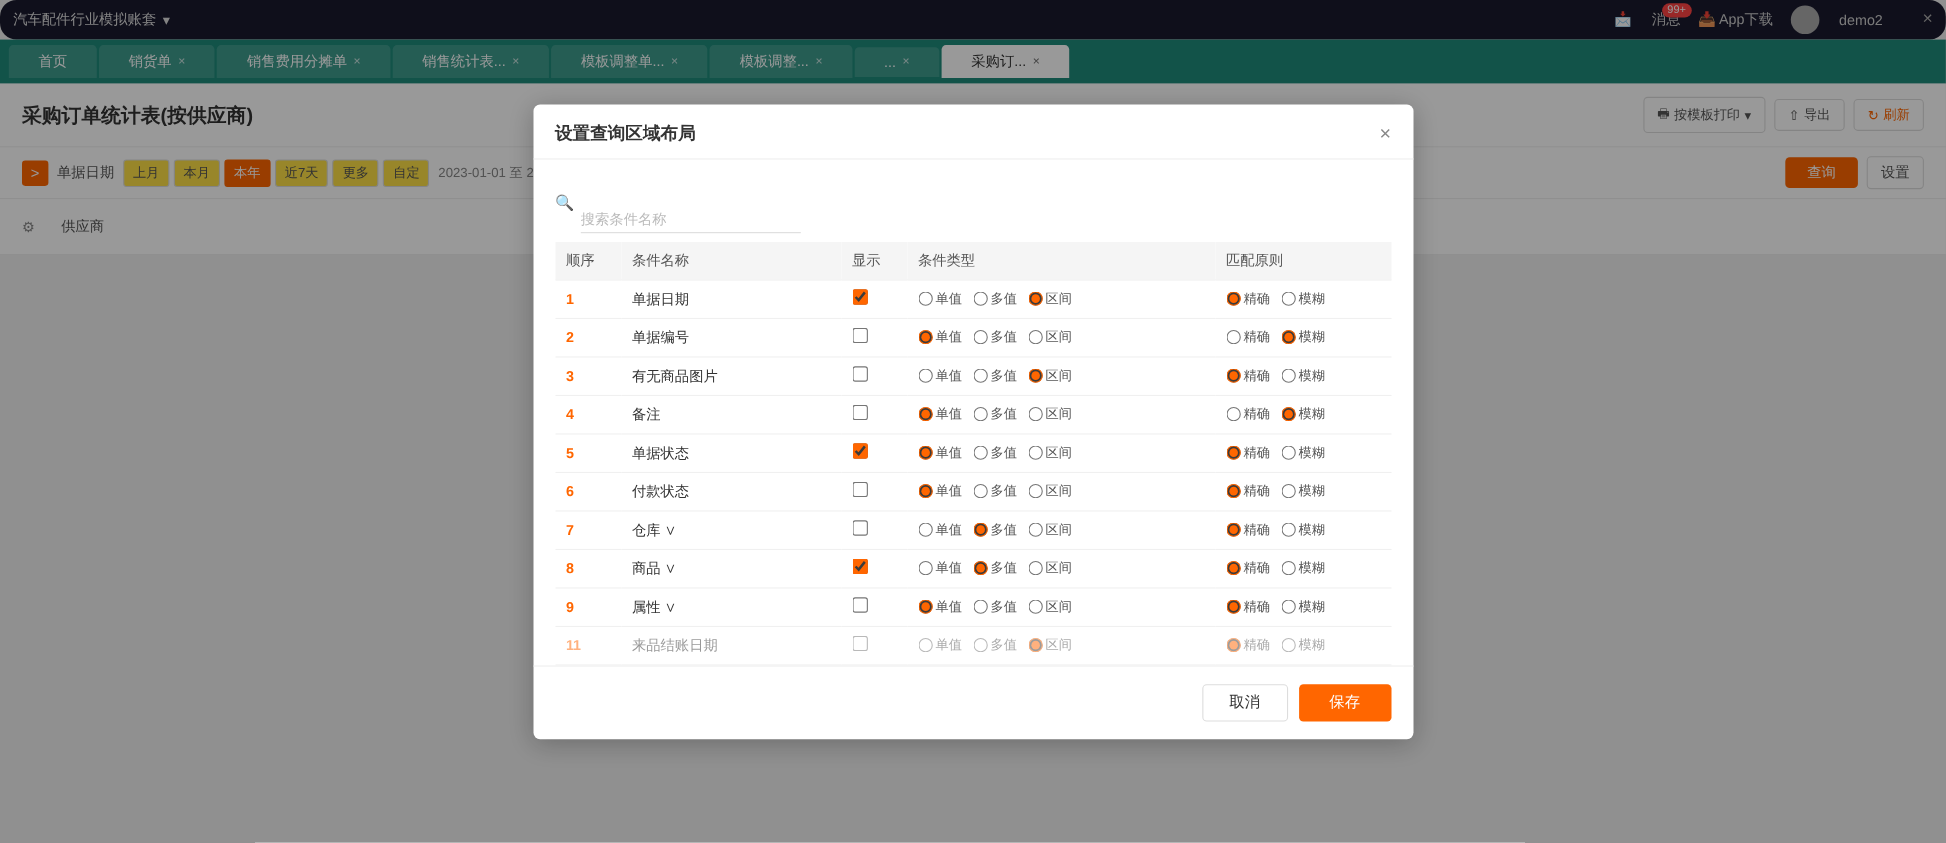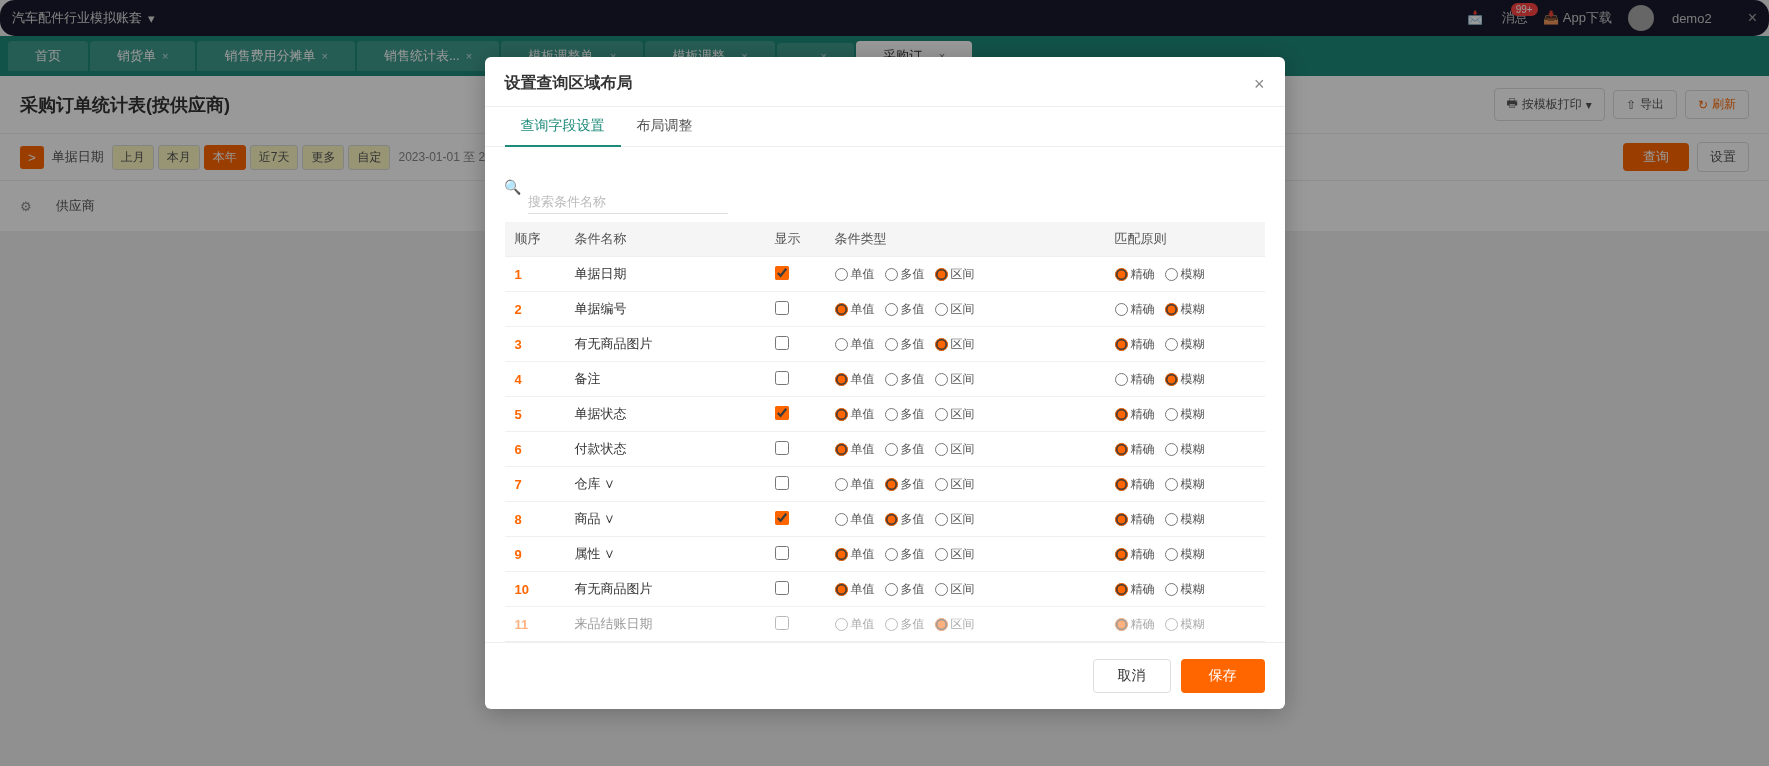--- a/index.html
+++ b/index.html
@@ -66,21 +66,21 @@
       background: white;
       padding: 8px 20px;
       display: flex;
       align-items: center;
       gap: 8px;
       border-bottom: 1px solid #eee;
     }
     .filter-toggle { background: #f60; color: white; border: none; padding: 4px 8px; border-radius: 3px; cursor: pointer; }
     .filter-label { font-size: 13px; color: #555; }
     .date-filter-btns { display: flex; gap: 4px; align-items: center; }
-    .df-btn { border: 1px solid #ddd; background: #fef9c3; padding: 3px 8px; border-radius: 3px; cursor: pointer; font-size: 12px; color: #555; }
+    .df-btn { border: 1px solid #ddd; background: #fde047; padding: 3px 8px; border-radius: 3px; cursor: pointer; font-size: 12px; color: #555; }
     .df-btn.active { background: #f60; color: white; border-color: #f60; }
     .date-range-text { font-size: 12px; color: #888; }
     .filter-dots { margin-left: auto; color: #aaa; cursor: pointer; }
     .btn-query { background: #f60; color: white; border: none; padding: 5px 20px; border-radius: 4px; cursor: pointer; font-size: 13px; margin-left: auto; }
     .btn-settings { border: 1px solid #ddd; background: white; padding: 5px 12px; border-radius: 4px; cursor: pointer; font-size: 13px; color: #555; }
 
     
     .table-area {
       background: white;
       margin: 0;
@@ -341,28 +341,20 @@
 </div>
 
 <div class="overlay">
   <div class="dialog">
 
     <div class="dialog-header">
       <span class="dialog-title">设置查询区域布局</span>
       <span class="dialog-close">×</span>
     </div>
 
-    <div class="dialog-tabs">
-      <div class="dialog-tab active">
-        <span>查询字段设置</span>
-      </div>
-      <div class="dialog-tab">
-        <span>布局调整</span>
-      </div>
-    </div>
 
     <div class="dialog-search">
       <span class="search-icon">🔍</span>
       <input type="text" placeholder="搜索条件名称" style="">
     </div>
 
     <div class="settings-table">
       <table>
         <thead>
           <tr>
@@ -529,38 +521,20 @@
                   <label class="radio-label"><input type="radio" class="radio-input" name="type-8" style="">区间</label>
                 </div>
               </td>
               <td>
                 <div class="radio-group">
                   <label class="radio-label"><input type="radio" class="radio-input" name="match-8" checked="" style="">精确</label>
                   <label class="radio-label"><input type="radio" class="radio-input" name="match-8" style="">模糊</label>
                 </div>
               </td>
             </tr>
-            <tr>
-              <td><span class="order-num">10</span></td>
-              <td>有无商品图片</td>
-              <td><input type="checkbox" class="checkbox-input" style=""></td>
-              <td>
-                <div class="radio-group">
-                  <label class="radio-label"><input type="radio" class="radio-input" name="type-9" checked="" style="">单值</label>
-                  <label class="radio-label"><input type="radio" class="radio-input" name="type-9" style="">多值</label>
-                  <label class="radio-label"><input type="radio" class="radio-input" name="type-9" style="">区间</label>
-                </div>
-              </td>
-              <td>
-                <div class="radio-group">
-                  <label class="radio-label"><input type="radio" class="radio-input" name="match-9" checked="" style="">精确</label>
-                  <label class="radio-label"><input type="radio" class="radio-input" name="match-9" style="">模糊</label>
-                </div>
-              </td>
-            </tr>
             <tr class="row-faded">
               <td><span class="order-num">11</span></td>
               <td>来品结账日期</td>
               <td><input type="checkbox" class="checkbox-input" style=""></td>
               <td>
                 <div class="radio-group">
                   <label class="radio-label"><input type="radio" class="radio-input" name="type-10" style="">单值</label>
                   <label class="radio-label"><input type="radio" class="radio-input" name="type-10" style="">多值</label>
                   <label class="radio-label"><input type="radio" class="radio-input" name="type-10" checked="" style="">区间</label>
                 </div>

